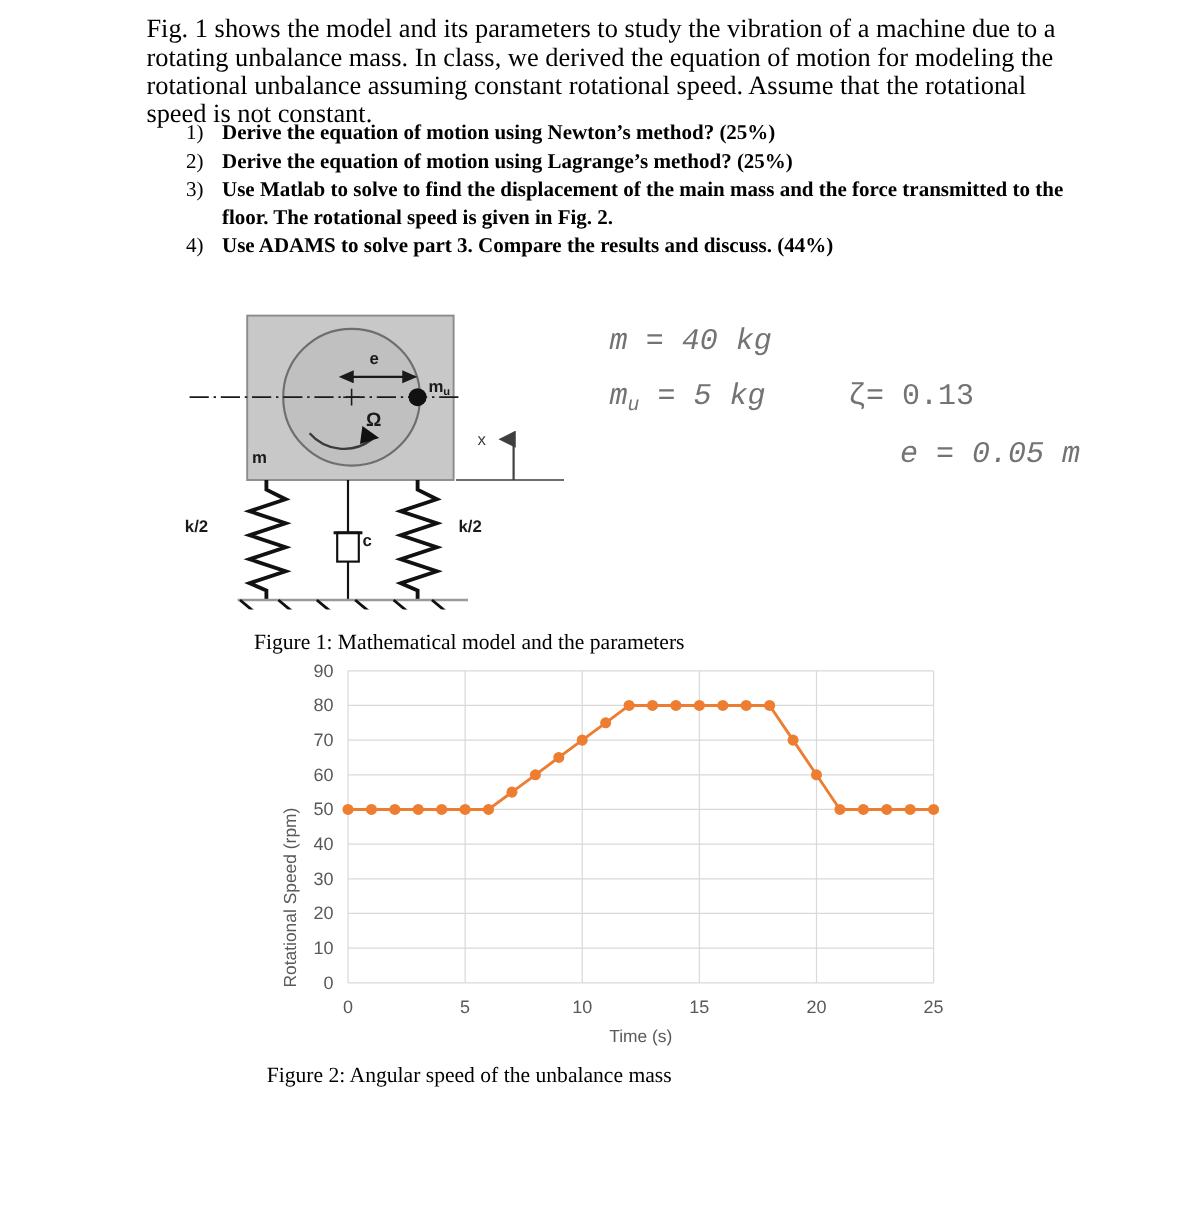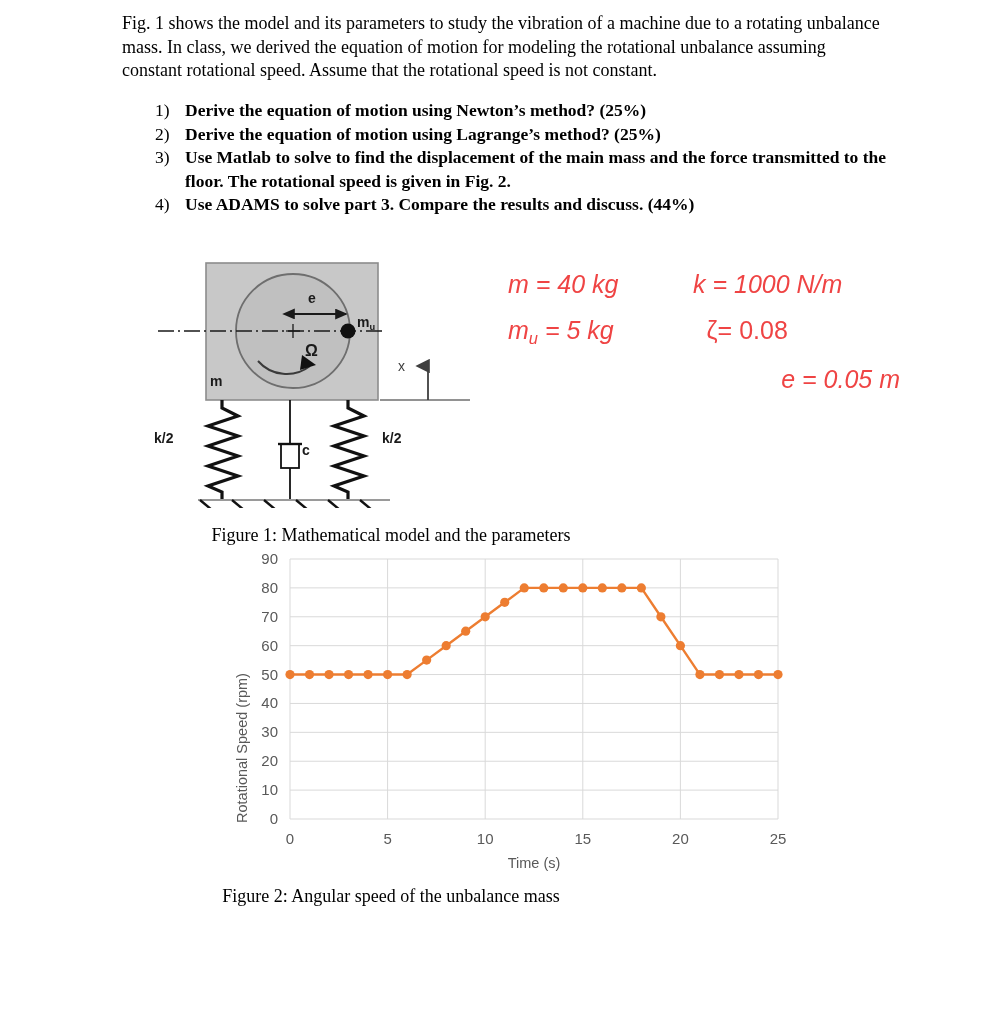--- a/index.html
+++ b/index.html
@@ -15,21 +15,21 @@
     color: #000000;
     overflow: hidden;
   }
 
   
   #intro-paragraph {
     position: absolute;
     left: 122px;
     top: 12px;
     width: 768px;
-    font-size: 18px;
+    font-size: 22px;
     line-height: 23.5px;
     text-align: left;
   }
 
   
   #question-list {
     position: absolute;
     left: 155px;
     top: 99px;
     width: 745px;
@@ -69,23 +69,23 @@
     font-size: 14px;
     color: #1a1a1a;
   }
 
   
   #parameters {
     position: absolute;
     left: 500px;
     top: 30px;
     width: 400px;
-    font-family: Liberation Sans, sans-serif;
+    font-family: Liberation Mono, monospace;
     font-size: 25px;
-    color: #ef4444;
+    color: #737373;
   }
   .param-row {
     display: flex;
     margin-bottom: 17px;
   }
   .param-row.center { justify-content: flex-end; }
   .param-cell-left {
     width: 185px;
     text-align: left;
     padding-left: 8px;
@@ -239,31 +239,28 @@
     <span class="diag-label" style="left:152px; top:194px;">c</span>
 
     <span class="diag-label" style="left:248px; top:110px; font-weight:normal; color:#3f3f3f;">x</span>
   </div>
 
   <div id="parameters">
     <div class="param-row">
       <div class="param-cell-left">
         <span class="it">m</span><span>&nbsp;</span><span class="it">= 40 kg</span>
       </div>
-      <div class="param-cell-right">
-        <span class="it">k</span><span>&nbsp;</span><span class="it">= 1000 N/m</span>
-      </div>
     </div>
 
     <div class="param-row">
       <div class="param-cell-left">
         <span class="it">m</span><span class="sub">u</span><span>&nbsp;</span><span class="it">= 5 kg</span>
       </div>
       <div class="param-cell-right" style="padding-left:24px;">
-        <span>ζ</span><span>= 0.08</span>
+        <span>ζ</span><span>= 0.13</span>
       </div>
     </div>
 
     <div class="param-row center">
       <div>
         <span class="it">e</span><span>&nbsp;</span><span class="it">= 0.05 m</span>
       </div>
     </div>
 
   </div>

